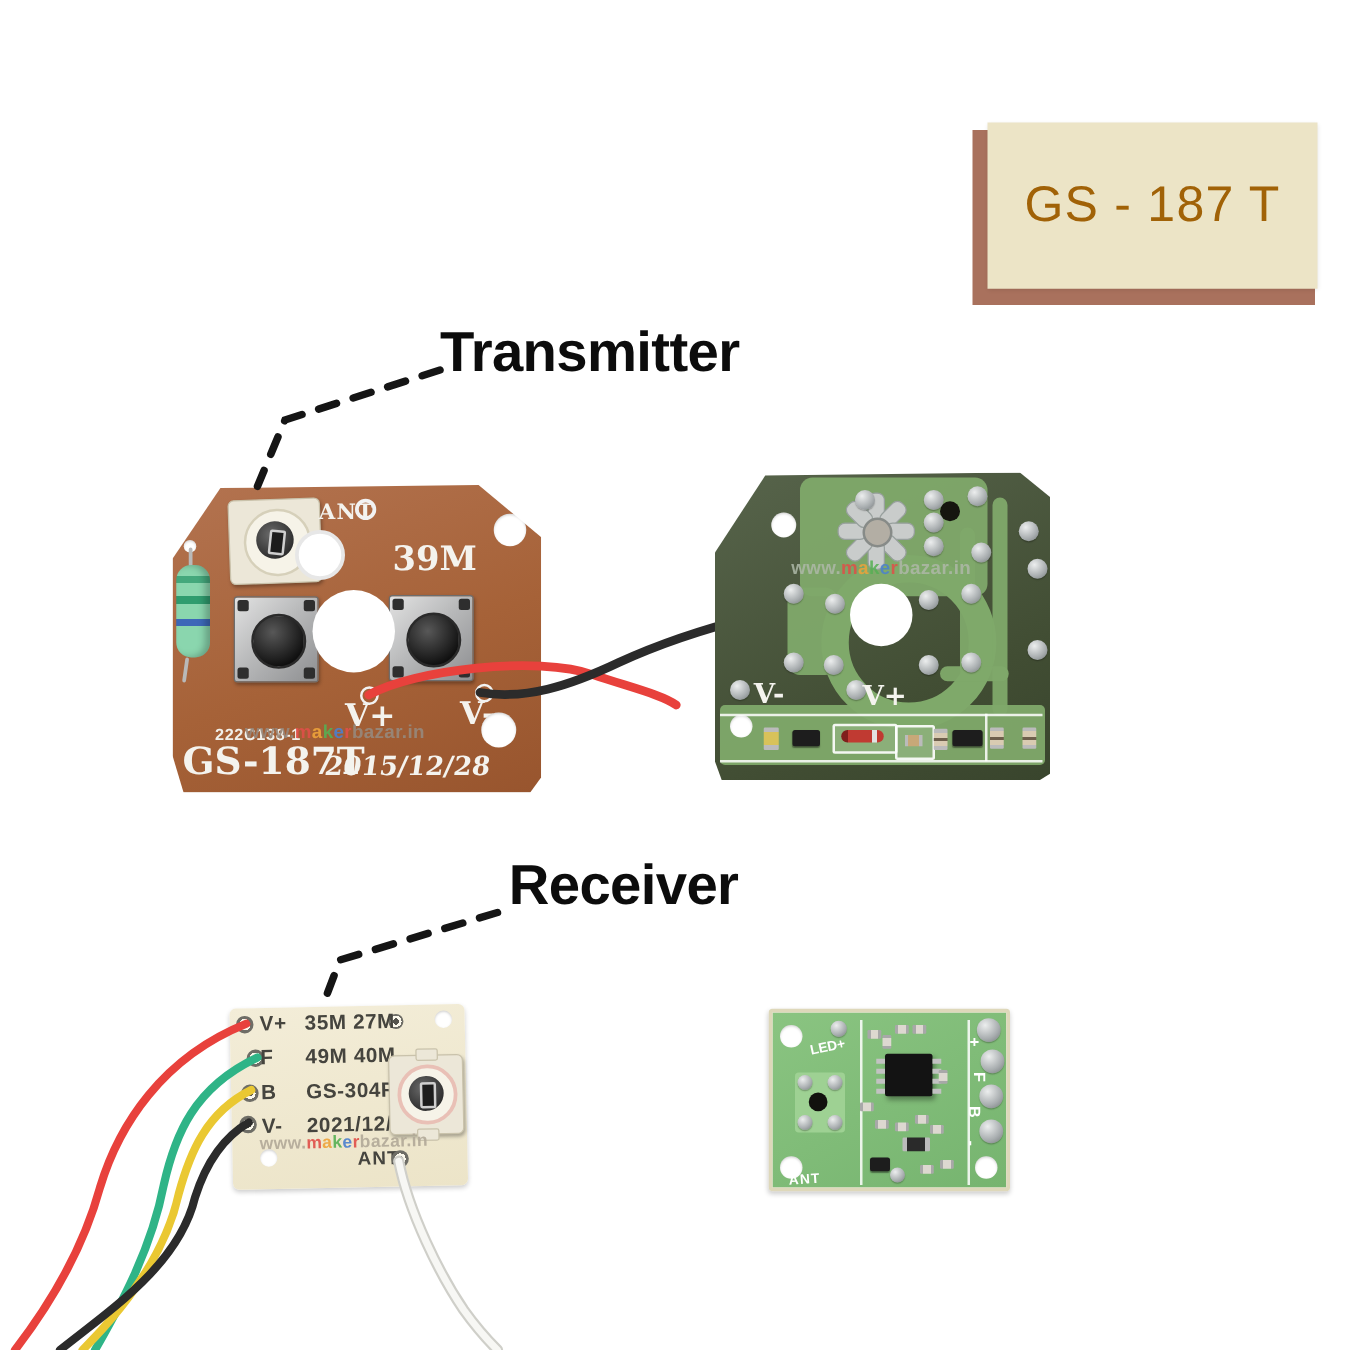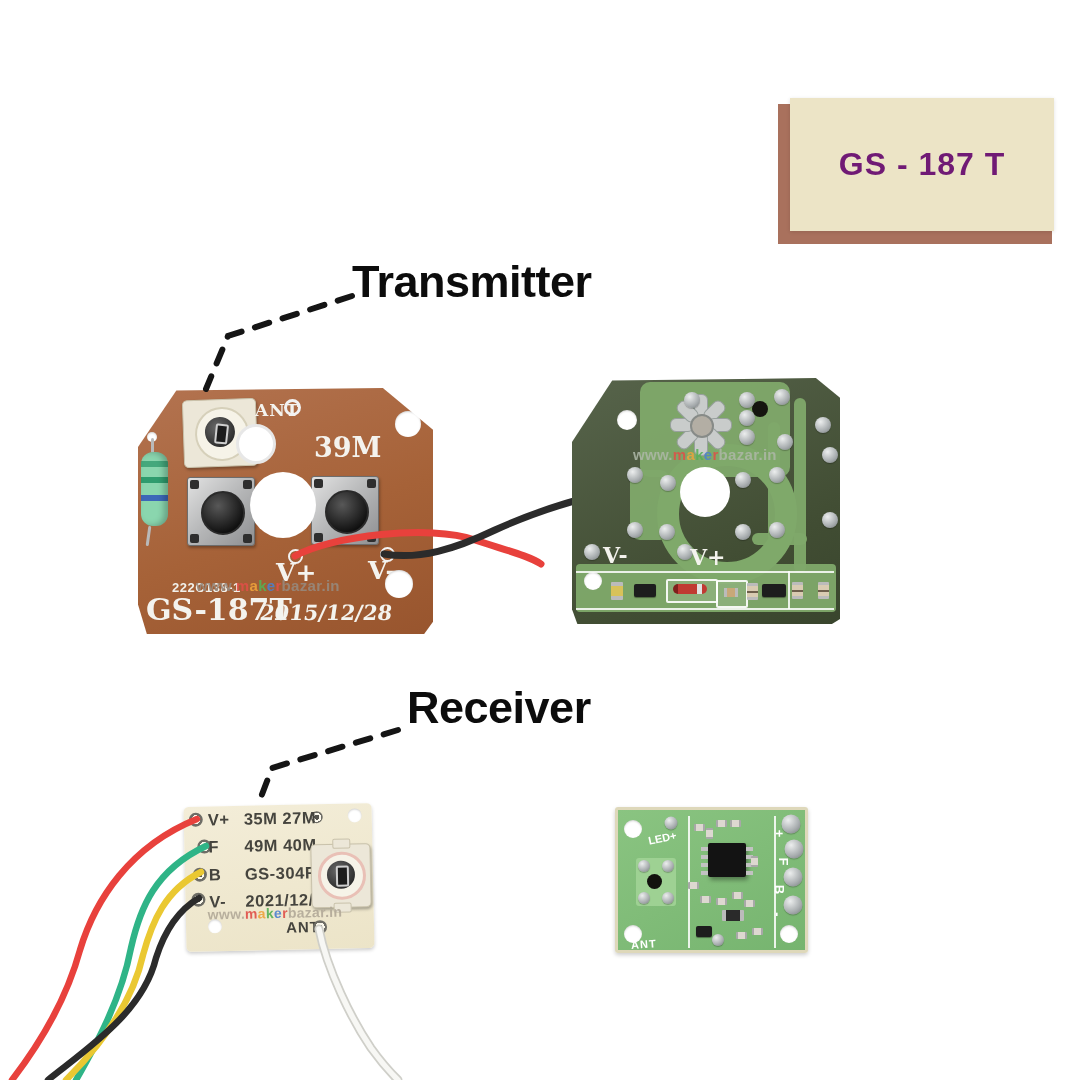--- a/index.html
+++ b/index.html
@@ -12,21 +12,21 @@
   .hd{margin:0;font-weight:800;color:#0c0c0c;letter-spacing:-.5px;font-size:45px;
       font-family:"Liberation Sans",sans-serif;}
   .hd-tx{left:352px;top:256px;}
   .hd-rx{left:407px;top:682px;}
 
   
   .badge-shadow{left:778px;top:104px;width:274px;height:140px;background:#a9715d;}
   .badge{left:790px;top:98px;width:264px;height:133px;background:#ece4c6;
          display:flex;flex-direction:column;justify-content:center;align-items:center;
          box-shadow:0 1px 4px rgba(0,0,0,.12);}
-  .badge div{font-size:32px;font-weight:700;color:#701a75;letter-spacing:1px;line-height:41px;}
+  .badge div{font-size:40px;font-weight:400;color:#a16207;letter-spacing:1px;line-height:41px;}
 
   
   .hole{background:#fff;border-radius:50%;box-shadow:inset 0 1px 2px rgba(0,0,0,.18);}
   .blob{width:16px;height:16px;border-radius:50%;transform:translate(-50%,-50%);
         background:radial-gradient(circle at 35% 30%,#eceeee,#a8adaf 60%,#74797b);
         box-shadow:0 1px 1px rgba(0,0,0,.25);}
   .silk{color:#f4f3ee;font-family:"DejaVu Serif",serif;font-weight:700;white-space:nowrap;}
   .wm{font-weight:700;font-size:15px;color:#97897d;letter-spacing:.3px;white-space:nowrap;opacity:.9;}
   .wm .c0{color:#e04f48}.wm .c1{color:#eea33a}.wm .c2{color:#56b054}
   .wm .c3{color:#4b80cf}.wm .c4{color:#e04f48}

